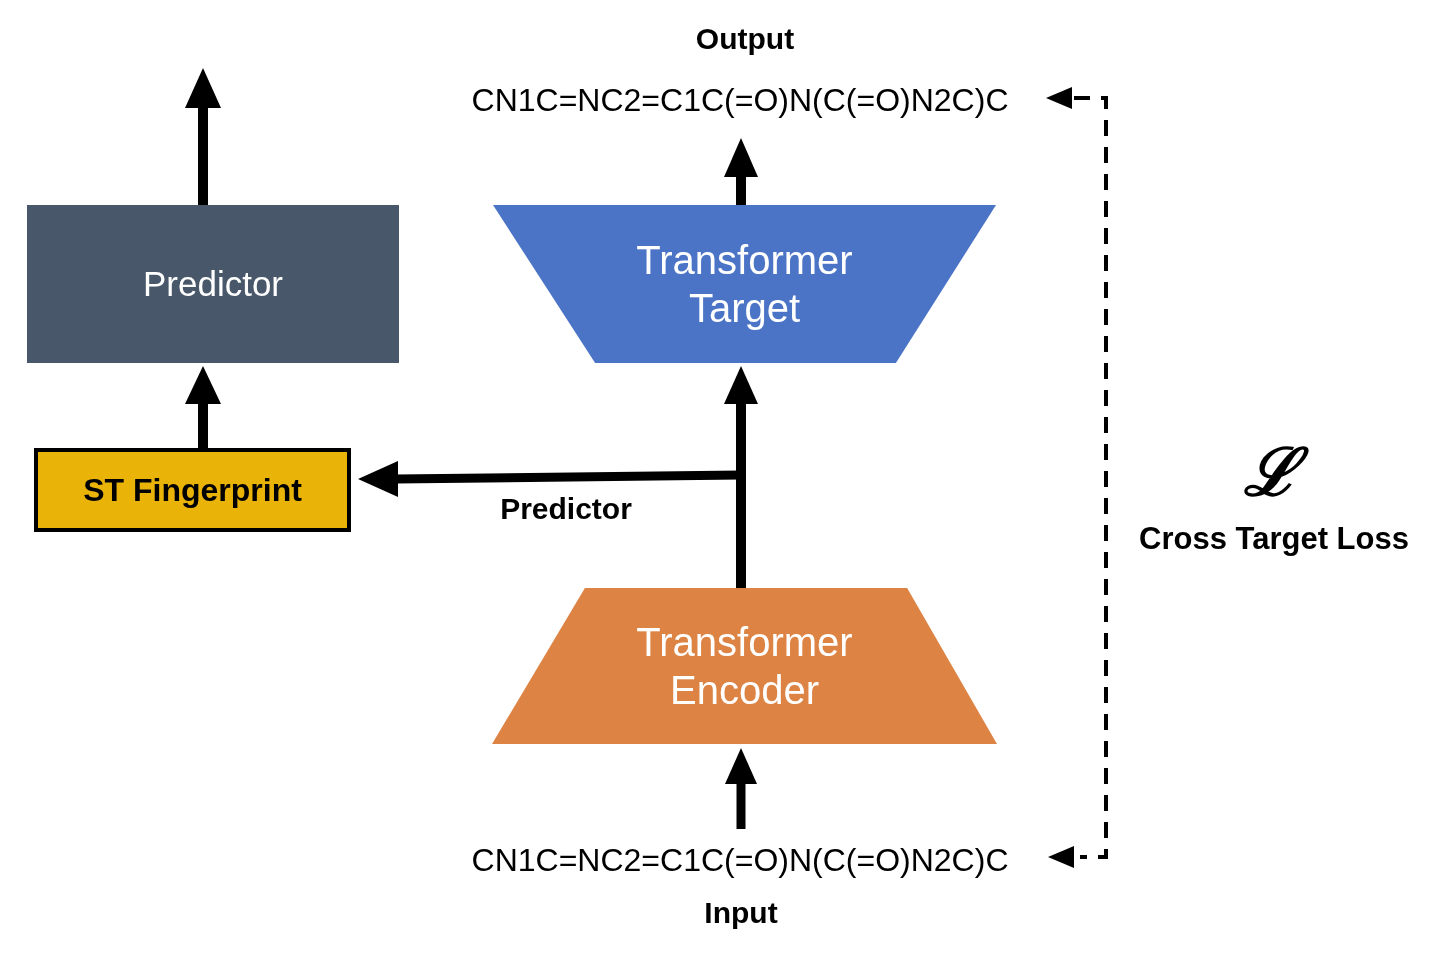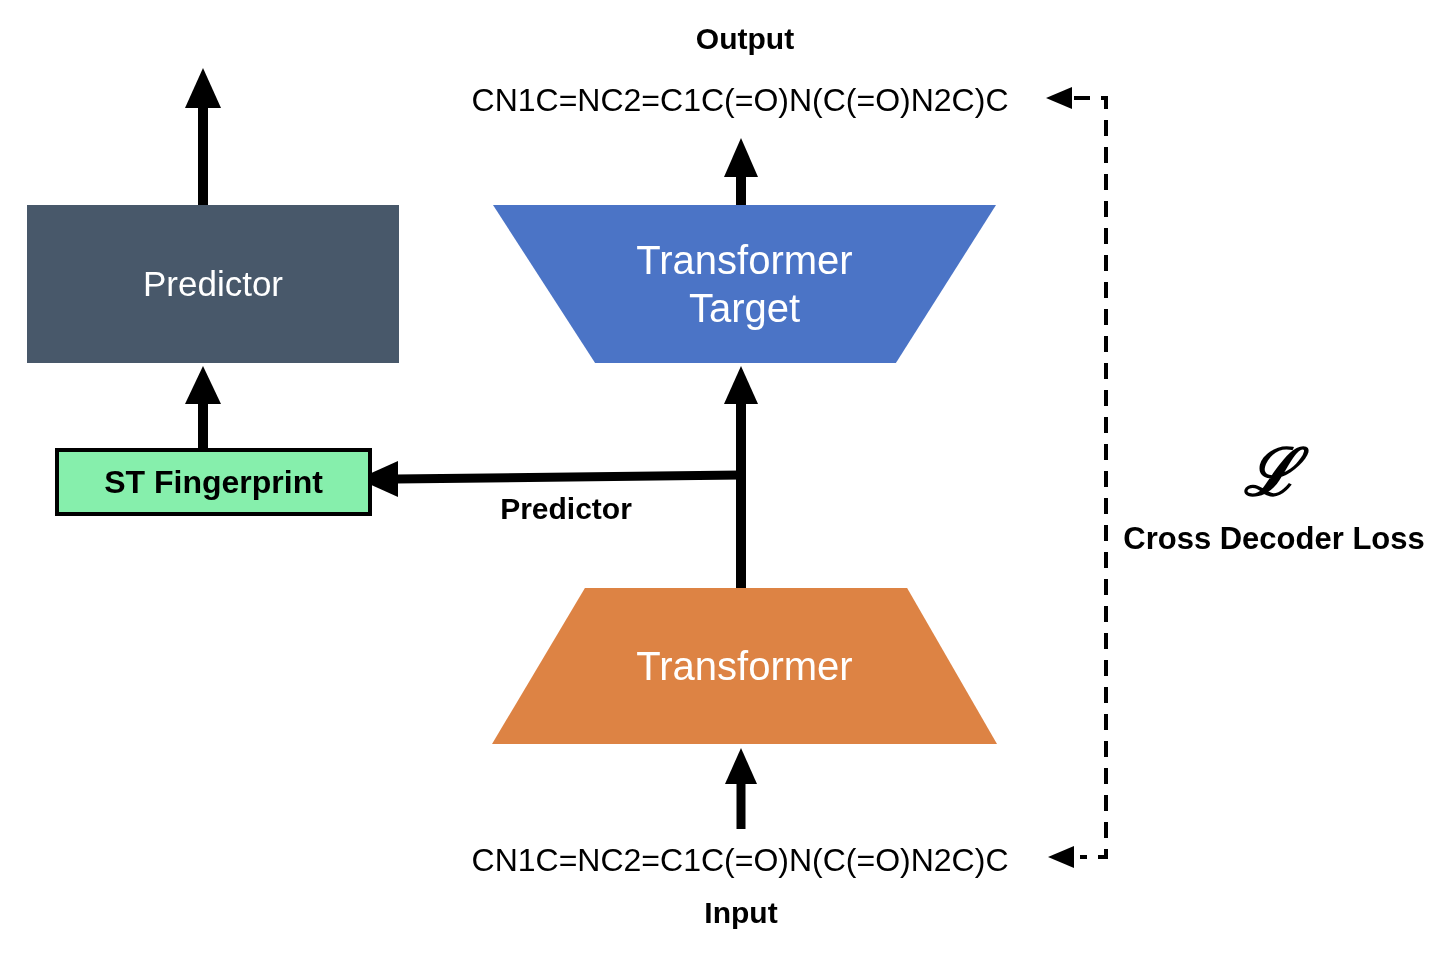--- a/index.html
+++ b/index.html
@@ -24,21 +24,21 @@
   #target-value-label{left:201px;top:20px;}
   #output-label{left:745px;top:22px;}
   #output-smiles{left:740px;top:82px;}
   #input-smiles{left:740px;top:842px;}
   #input-label{left:741px;top:896px;}
   #extraction-label{left:566px;top:492px;font-size:30px;}
   #loss-symbol{left:1271px;top:424px;font-size:66px;font-family:"DejaVu Serif",serif;font-style:italic;font-weight:700;}
   #loss-label{left:1274px;top:521px;font-size:31px;}
   .node{position:absolute;display:flex;align-items:center;justify-content:center;text-align:center;color:var(--box_text);}
   #predictor-box{left:27px;top:205px;width:372px;height:158px;background:var(--predictor_fill);font-size:35px;}
-  #st-fingerprint-box{left:55px;top:448px;width:317px;height:68px;background:#86efac;border:4px solid #000;box-sizing:border-box;color:#000;font-size:32px;font-weight:700;}
+  #st-fingerprint-box{left:34px;top:448px;width:317px;height:84px;background:#eab308;border:4px solid #000;box-sizing:border-box;color:#000;font-size:32px;font-weight:700;}
   #decoder-trapezoid{left:493px;top:205px;width:503px;height:158px;background:var(--decoder_fill);
     clip-path:polygon(0% 0%,100% 0%,80.1% 100%,20.3% 100%);flex-direction:column;font-size:40px;line-height:1.2;}
   #encoder-trapezoid{left:492px;top:588px;width:505px;height:156px;background:var(--encoder_fill);
     clip-path:polygon(18.4% 0%,82.2% 0%,100% 100%,0% 100%);flex-direction:column;font-size:40px;line-height:1.2;}
 </style>
 </head>
 <body>
 
 <div id="canvas">
 
@@ -73,32 +73,33 @@
   <div class="lbl smiles" id="output-smiles">CN1C=NC2=C1C(=O)N(C(=O)N2C)C</div>
 
   <div class="lbl smiles" id="input-smiles">CN1C=NC2=C1C(=O)N(C(=O)N2C)C</div>
 
   <div class="lbl caption" id="input-label">Input</div>
 
   <div class="lbl bold" id="extraction-label">Predictor</div>
 
   <div class="lbl" id="loss-symbol">ℒ</div>
 
-  <div class="lbl bold" id="loss-label">Cross Decoder Loss</div>
+  <div class="lbl bold" id="loss-label">Cross Target Loss</div>
 
   <div class="node" id="predictor-box">
     <span>Predictor</span>
   </div>
 
   <div class="node" id="st-fingerprint-box">
     <span>ST Fingerprint</span>
   </div>
 
   <div class="node" id="decoder-trapezoid">
     <span>Transformer</span>
     <span>Target</span>
   </div>
 
   <div class="node" id="encoder-trapezoid">
     <span>Transformer</span>
+    <span>Encoder</span>
   </div>
 
 </div>
 
 </body></html>

